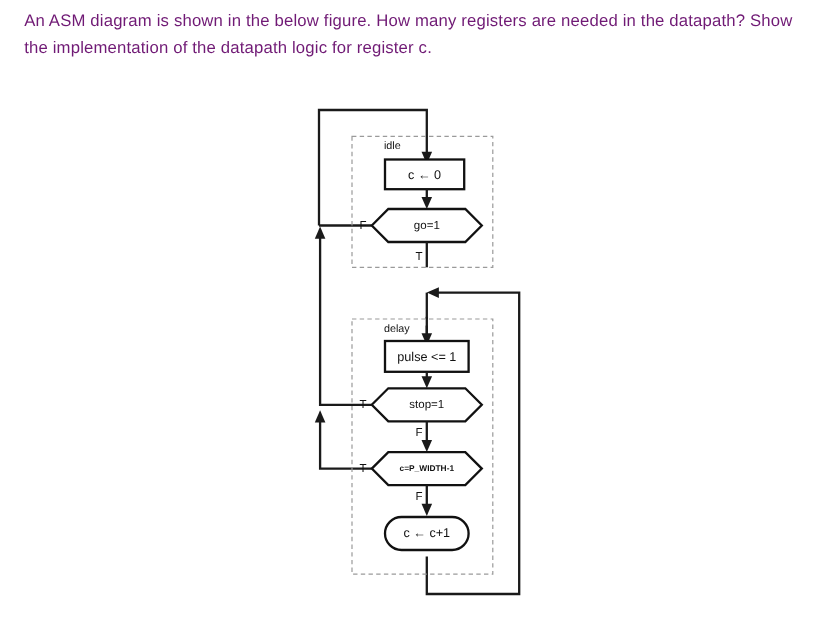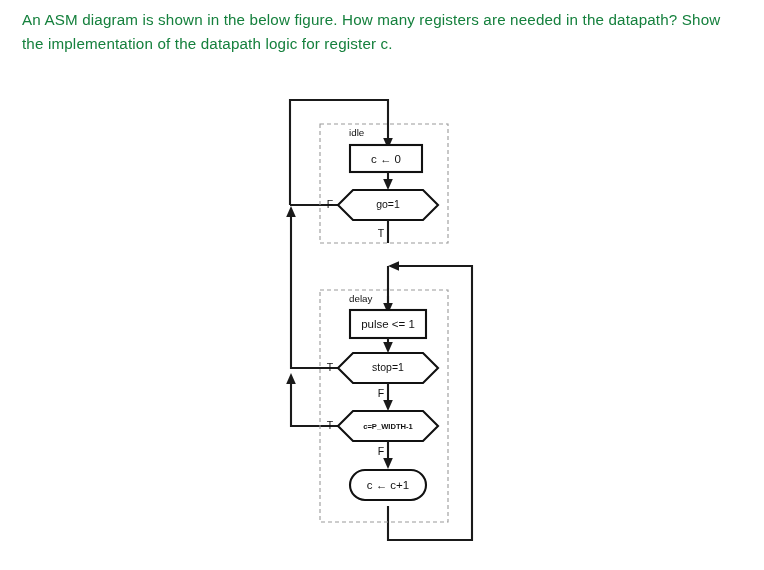--- a/index.html
+++ b/index.html
@@ -15,21 +15,21 @@
     overflow: hidden;
     position: relative;
   }
   #question-text {
     position: absolute;
     left: 22px;
     top: 8px;
     width: 716px;
     font-size: 15.2px;
     line-height: 24px;
-    color: #15803d;
+    color: #701a75;
     letter-spacing: 0.01em;
   }
   #figure-area {
     position: absolute;
     left: 0;
     top: 70px;
     width: 660px;
     height: 500px;
   }
   #asm-svg {

